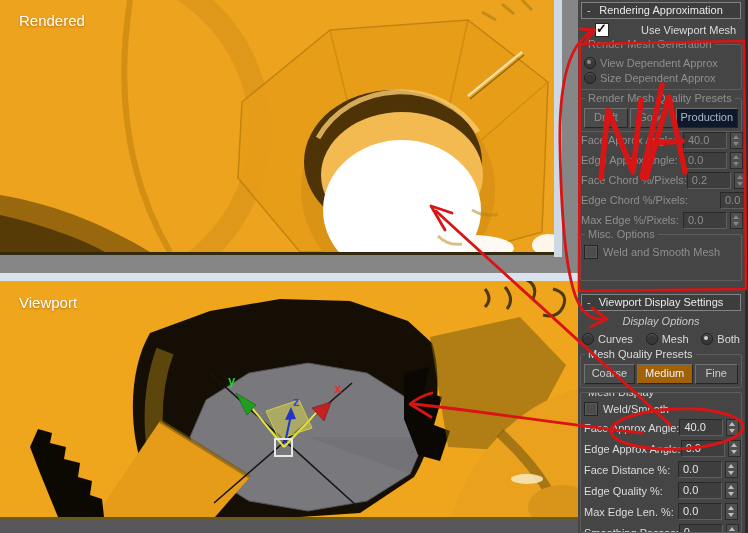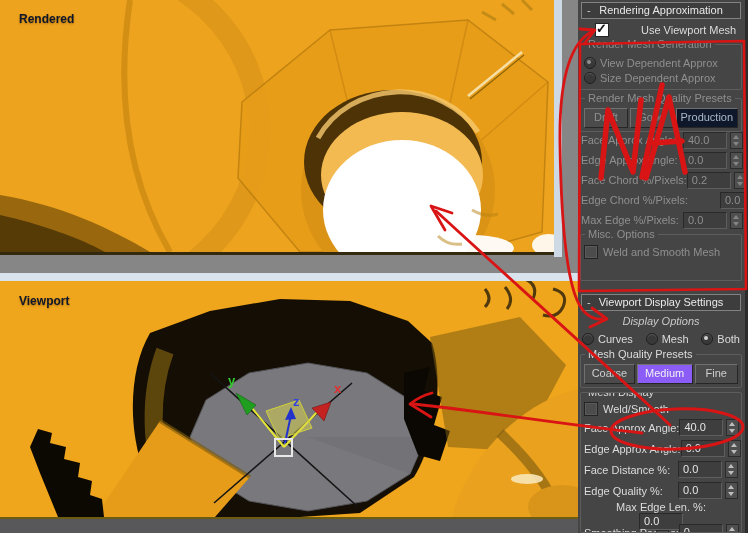--- a/index.html
+++ b/index.html
@@ -5,21 +5,21 @@
   html,body{margin:0;padding:0;background:#222;}
   .stage{position:relative;width:748px;height:533px;overflow:hidden;background:#454545;
          font-family:"Liberation Sans",sans-serif;-webkit-font-smoothing:antialiased;}
   
   .leftcol{position:absolute;left:0;top:0;width:578px;height:533px;background:#868686;}
   .img-top{position:absolute;left:0;top:0;width:554px;height:252px;border-bottom:3px solid #33290e;overflow:hidden;}
   .strip-right{position:absolute;left:554px;top:0;width:8px;height:257px;background:#cdd9e5;}
   .band-light{position:absolute;left:0;top:273px;width:578px;height:8px;background:#d8e3ee;}
   .img-bot{position:absolute;left:0;top:281px;width:578px;height:236px;overflow:hidden;}
   .strip-bottom{position:absolute;left:0;top:517px;width:578px;height:16px;background:#58585a;border-top:2px solid #6b5c12;box-sizing:border-box;}
-  .img-label{position:absolute;font-size:12px;font-weight:bold;color:#0f172a;text-shadow:0 1px 2px rgba(120,70,0,.55);}
+  .img-label{position:absolute;font-size:15px;font-weight:normal;color:#ffffff;text-shadow:0 1px 2px rgba(120,70,0,.55);}
   .lbl-rendered{left:19px;top:12px;}
   .lbl-viewport{left:19px;top:294px;}
   
   .panel{position:absolute;left:578px;top:0;width:170px;height:533px;background:#454545;color:#dcdcdc;font-size:11px;}
   .panel-edge{position:absolute;right:0;top:0;width:3px;height:533px;background:#2c2c2c;}
   .hdr{position:absolute;left:3px;right:7px;height:15px;background:#3d3d3d;border:1px solid #828282;
        text-align:center;line-height:15px;color:#e9e9e9;}
   .hdr .minus{position:absolute;left:5px;top:0;color:#cfcfcf;}
   .row{display:flex;align-items:center;}
   .flab{flex:1;white-space:nowrap;}
@@ -40,21 +40,21 @@
   .dis .rad.sel::after{background:#8f8f8f;}
   .cb{width:12px;height:12px;background:#4c4c4c;border:1px solid #242424;box-shadow:inset 0 0 0 1px #5a5a5a;
       margin-right:5px;flex:none;position:relative;}
   .cb.checked{background:#fff;box-shadow:none;}
   .cb.checked::after{content:"✓";position:absolute;left:0;top:-3px;font-size:13px;font-weight:bold;color:#101010;}
   .btnrow{display:flex;gap:2px;padding:0 1px;}
   .btn{flex:1;height:18px;line-height:17px;text-align:center;background:#4b4b4b;color:#cfcfcf;
        border:1px solid #262626;border-top-color:#707070;border-left-color:#707070;white-space:nowrap;overflow:hidden;}
   .dis .btn{color:#8f8f8f;}
   .btn.active-muted{background:#0f172a;color:#a9b8cc;}
-  .btn.active-bright{background:#8b5cf6;color:#f2f2f2;}
+  .btn.active-bright{background:#a16207;color:#f2f2f2;}
   .centerlbl{position:absolute;left:0;right:4px;text-align:center;color:#c9c9c9;}
   
   .anno{position:absolute;left:0;top:0;z-index:20;pointer-events:none;}
 </style>
 </head>
 <body>
 
 <div class="stage">
 
   <div class="leftcol">
@@ -248,21 +248,21 @@
       <div class="row" style="height:21px;">
         <span class="flab">Face Distance %:</span>
         <span class="val">0.0</span>
         <span class="spin"></span>
       </div>
       <div class="row" style="height:21px;">
         <span class="flab">Edge Quality %:</span>
         <span class="val">0.0</span>
         <span class="spin"></span>
       </div>
-      <div class="row" style="height:21px;flex-direction:column;">
+      <div class="row" style="height:21px;">
         <span class="flab">Max Edge Len. %:</span>
         <span class="val">0.0</span>
         <span class="spin"></span>
       </div>
       <div class="row" style="height:21px;">
         <span class="flab">Smoothing Passes:</span>
         <span class="val">0</span>
         <span class="spin"></span>
       </div>
     </div>

